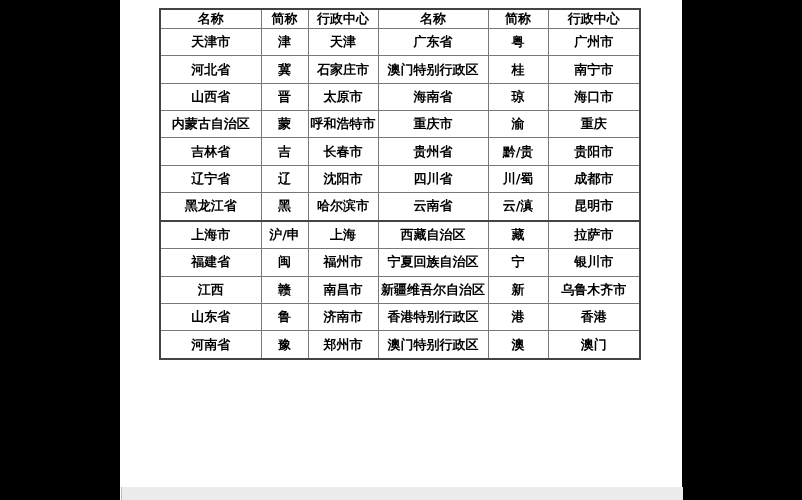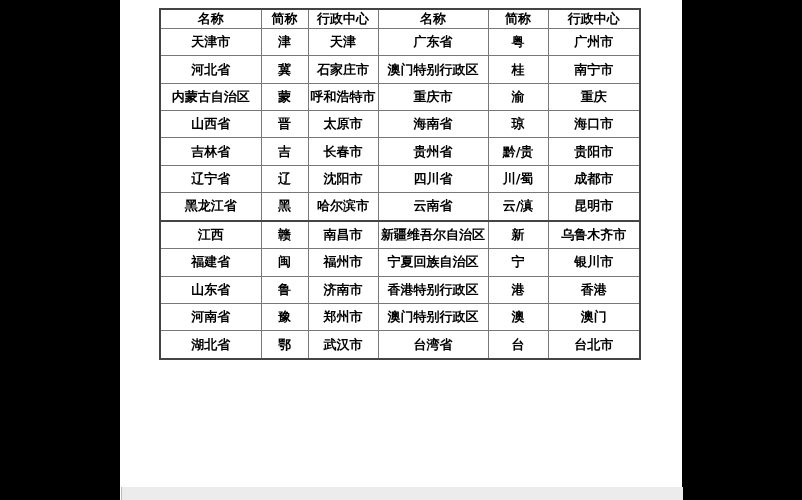--- a/index.html
+++ b/index.html
@@ -109,34 +109,34 @@
       </tr>
       <tr>
         <td>河北省</td>
         <td>冀</td>
         <td>石家庄市</td>
         <td>澳门特别行政区</td>
         <td>桂</td>
         <td>南宁市</td>
       </tr>
       <tr>
+        <td>山西省</td>
+        <td>晋</td>
+        <td>太原市</td>
+        <td>海南省</td>
+        <td>琼</td>
+        <td>海口市</td>
+      </tr>
+      <tr>
         <td>内蒙古自治区</td>
         <td>蒙</td>
         <td>呼和浩特市</td>
         <td>重庆市</td>
         <td>渝</td>
         <td>重庆</td>
-      </tr>
-      <tr>
-        <td>山西省</td>
-        <td>晋</td>
-        <td>太原市</td>
-        <td>海南省</td>
-        <td>琼</td>
-        <td>海口市</td>
       </tr>
       <tr>
         <td>吉林省</td>
         <td>吉</td>
         <td>长春市</td>
         <td>贵州省</td>
         <td>黔/贵</td>
         <td>贵阳市</td>
       </tr>
       <tr>
@@ -149,55 +149,55 @@
       </tr>
       <tr class="thick-bottom">
         <td>黑龙江省</td>
         <td>黑</td>
         <td>哈尔滨市</td>
         <td>云南省</td>
         <td>云/滇</td>
         <td>昆明市</td>
       </tr>
       <tr>
+        <td>上海市</td>
+        <td>沪/申</td>
+        <td>上海</td>
+        <td>西藏自治区</td>
+        <td>藏</td>
+        <td>拉萨市</td>
+      </tr>
+      <tr>
+        <td>福建省</td>
+        <td>闽</td>
+        <td>福州市</td>
+        <td>宁夏回族自治区</td>
+        <td>宁</td>
+        <td>银川市</td>
+      </tr>
+      <tr>
         <td>江西</td>
         <td>赣</td>
         <td>南昌市</td>
         <td>新疆维吾尔自治区</td>
         <td>新</td>
         <td>乌鲁木齐市</td>
       </tr>
       <tr>
-        <td>福建省</td>
-        <td>闽</td>
-        <td>福州市</td>
-        <td>宁夏回族自治区</td>
-        <td>宁</td>
-        <td>银川市</td>
-      </tr>
-      <tr>
         <td>山东省</td>
         <td>鲁</td>
         <td>济南市</td>
         <td>香港特别行政区</td>
         <td>港</td>
         <td>香港</td>
       </tr>
       <tr>
         <td>河南省</td>
         <td>豫</td>
         <td>郑州市</td>
         <td>澳门特别行政区</td>
         <td>澳</td>
         <td>澳门</td>
       </tr>
-      <tr>
-        <td>湖北省</td>
-        <td>鄂</td>
-        <td>武汉市</td>
-        <td>台湾省</td>
-        <td>台</td>
-        <td>台北市</td>
-      </tr>
     </tbody>
 </table>
 
 <div class="bottom-strip"></div>
 
 </body></html>

